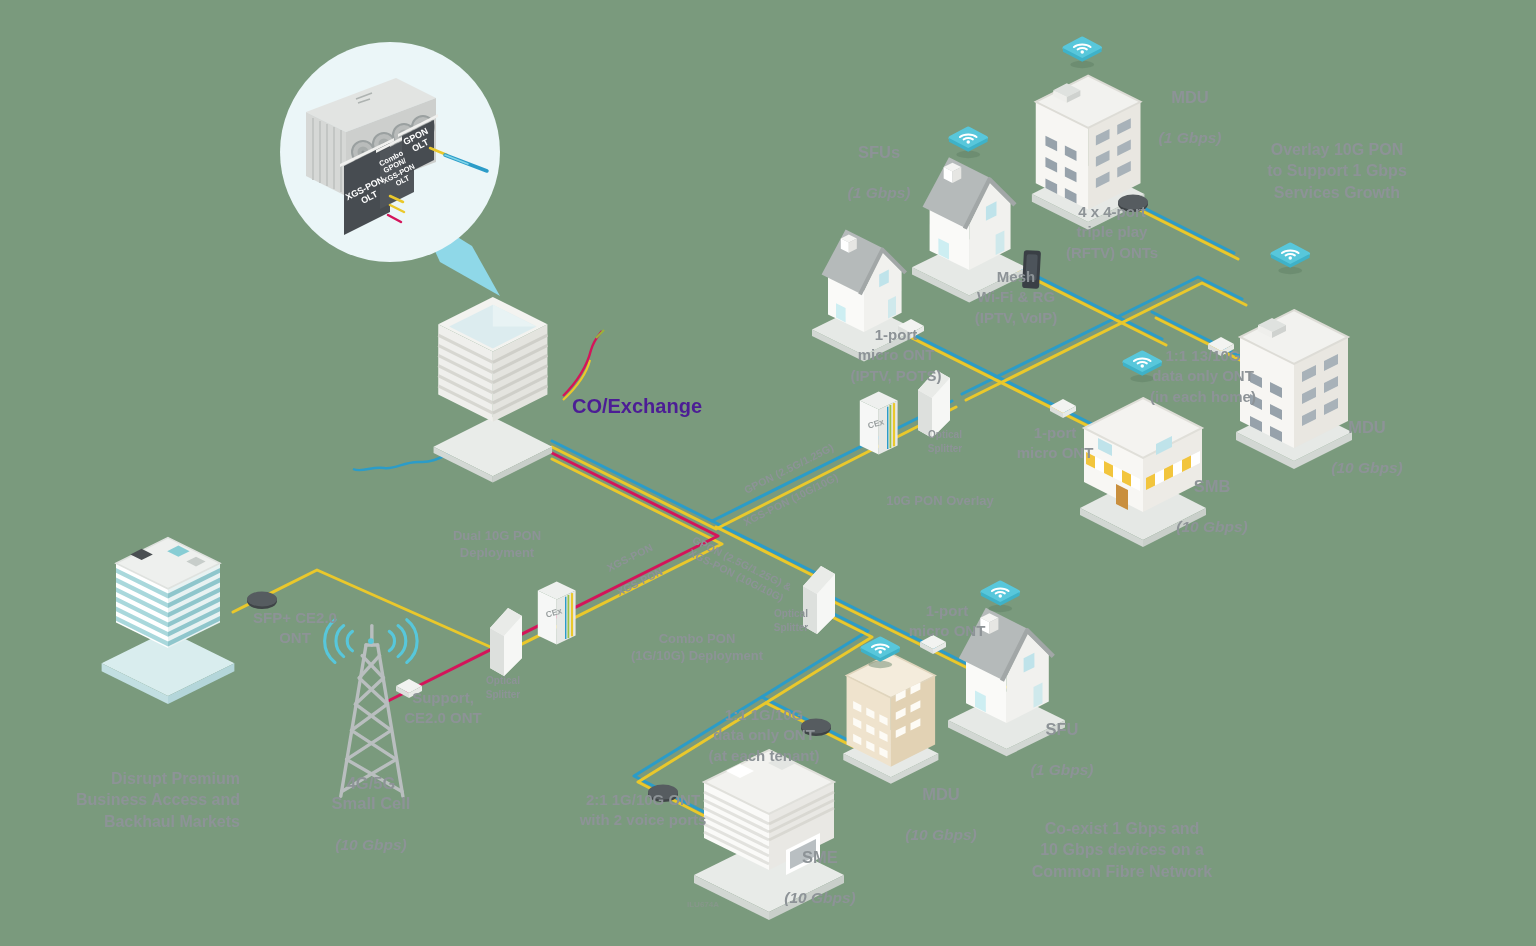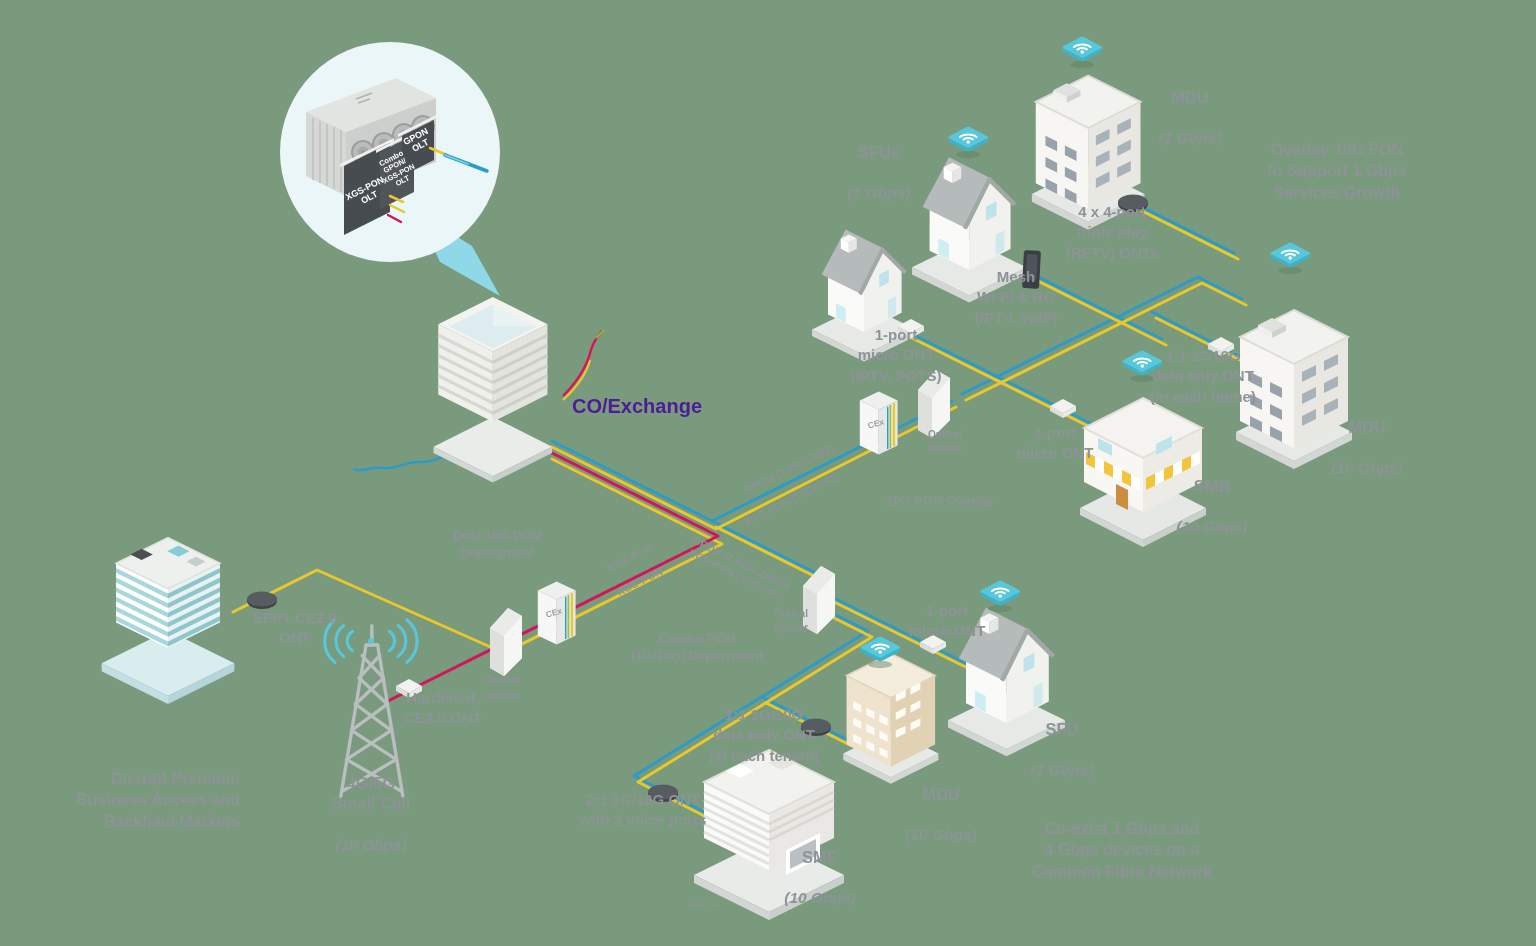--- a/index.html
+++ b/index.html
@@ -414,21 +414,21 @@
 <div class="lbl l-dep" style="left:497px;top:545px;">Dual 10G PON
 Deployment</div>
 <div class="lbl l-dep" style="left:697px;top:648px;">Combo PON
 (1G/10G) Deployment</div>
 <div class="lbl l-dep" style="left:940px;top:501px;">10G PON Overlay</div>
 
 <div class="lbl l-big" style="left:1337px;top:171px;">Overlay 10G PON
 to Support 1 Gbps
 Services Growth</div>
 <div class="lbl l-big" style="left:1122px;top:850px;">Co-exist 1 Gbps and
-4 Gbps devices on a
+10 Gbps devices on a
 Common Fibre Network</div>
 <div class="lbl l-big" style="left:158px;top:800px;text-align:right;">Disrupt Premium
 Business Access and
 Backhaul Markets</div>
 
 <div class="lbl l-site" style="left:371px;top:813px;">
   <div>4G/5G
 Small Cell</div>
   <div class="speed">(10 Gbps)</div>
 </div>
@@ -465,21 +465,21 @@
 Splitter</div>
 <div class="lbl l-sm" style="left:791px;top:620px;font-size:10px;">Optical
 Splitter</div>
 <div class="lbl l-sm" style="left:503px;top:687px;font-size:10px;">Optical
 Splitter</div>
 <div class="lbl l-cex" style="left:876px;top:424px;transform:translate(-50%,-50%) rotate(-16deg);">CEx</div>
 <div class="lbl l-cex" style="left:554px;top:613px;transform:translate(-50%,-50%) rotate(-16deg);">CEx</div>
 
 <div class="lbl l-sm" style="left:295px;top:628px;">SFP+ CE2.0
 ONT</div>
-<div class="lbl l-sm" style="left:443px;top:708px;">Hardened,
+<div class="lbl l-sm" style="left:443px;top:708px;">Support,
 CE2.0 ONT</div>
 <div class="lbl l-sm" style="left:896px;top:355px;">1-port
 micro ONT
 (IPTV, POTS)</div>
 <div class="lbl l-sm" style="left:1016px;top:297px;">Mesh
 Wi-Fi &amp; RG
 (IPTV, VoIP)</div>
 <div class="lbl l-sm" style="left:1112px;top:232px;">4 x 4-port
 triple play
 (RFTV) ONTs</div>

